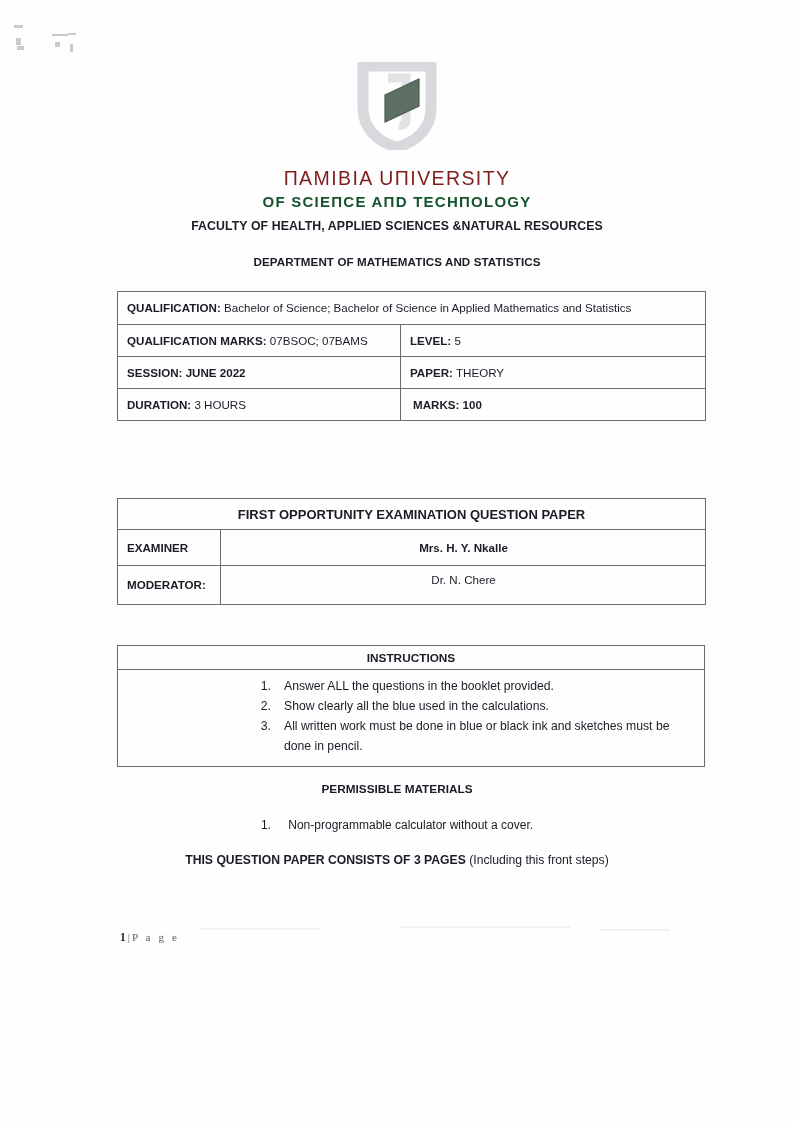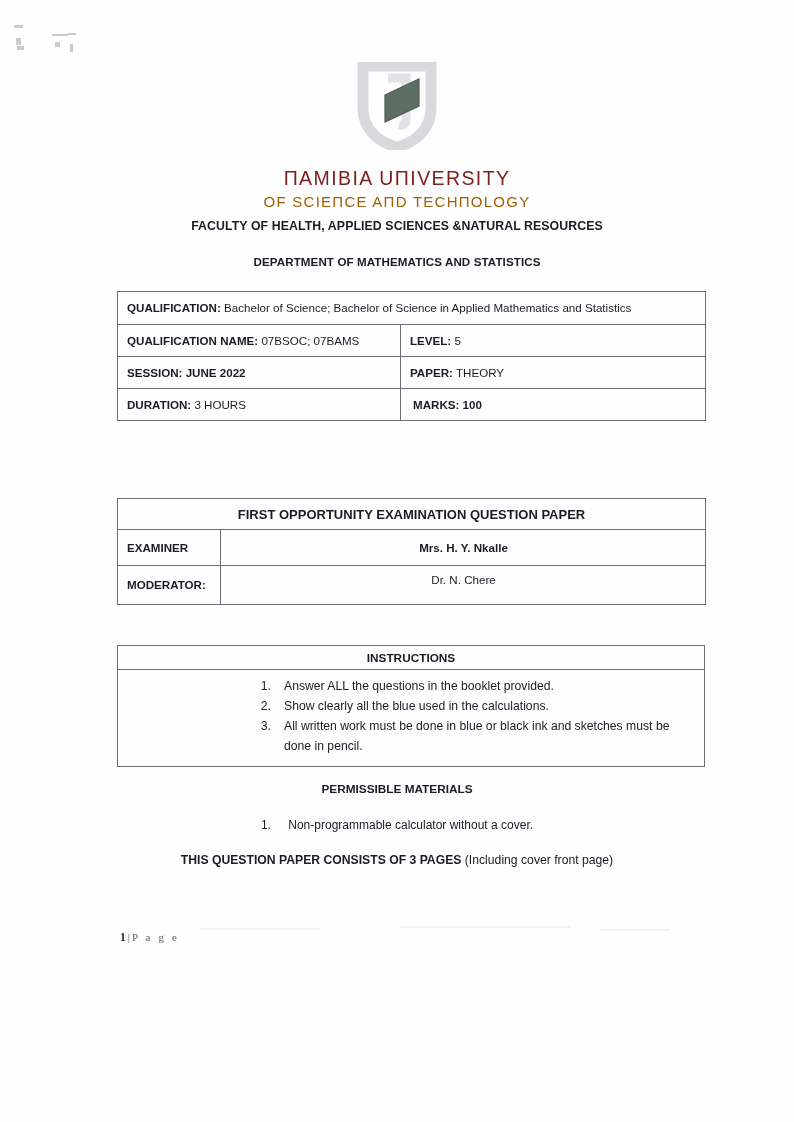--- a/index.html
+++ b/index.html
@@ -65,24 +65,24 @@
   .uni-name {
     font-size: 19.5px;
     letter-spacing: 1.4px;
     color: #7f1d1d;
     line-height: 1.25;
     font-weight: 400;
   }
   .uni-sub {
     font-size: 15px;
     letter-spacing: 1.25px;
-    color: #a16207;
+    color: #14532d;
     line-height: 1.35;
     margin-top: 2px;
-    font-weight: 400;
+    font-weight: 700;
   }
 
   .faculty {
     position: absolute;
     top: 219px; left: 0; right: 0;
     text-align: center;
     font-size: 12.3px;
     font-weight: bold;
     letter-spacing: .1px;
   }
@@ -275,21 +275,21 @@
         <td colspan="2">
           <div class="cell">
             <span class="b">QUALIFICATION:</span>
             <span>Bachelor of Science; Bachelor of Science in Applied Mathematics and Statistics</span>
           </div>
         </td>
       </tr>
       <tr class="r2">
         <td>
           <div class="cell">
-            <span class="b">QUALIFICATION NAME:</span>
+            <span class="b">QUALIFICATION MARKS:</span>
             <span>07BSOC; 07BAMS</span>
           </div>
         </td>
         <td>
           <div class="cell">
             <span class="b">LEVEL:</span>
             <span>5</span>
           </div>
         </td>
       </tr>
@@ -377,21 +377,21 @@
   </table>
 
   <div class="perm-title">PERMISSIBLE MATERIALS</div>
   <div class="perm-item">
     <span class="num">1.</span>
     <span>Non-programmable calculator without a cover.</span>
   </div>
 
   <div class="consists">
     <span class="strong">THIS QUESTION PAPER CONSISTS OF 3 PAGES</span>
-    <span>(Including cover front page)</span>
+    <span>(Including this front steps)</span>
   </div>
 
   <div class="smudge sm1"></div>
   <div class="smudge sm2"></div>
   <div class="smudge sm3"></div>
   <div class="footer">
     <span class="pg">1</span><span class="bar">|</span><span class="lbl">P a g e</span>
   </div>
 
 </div>

